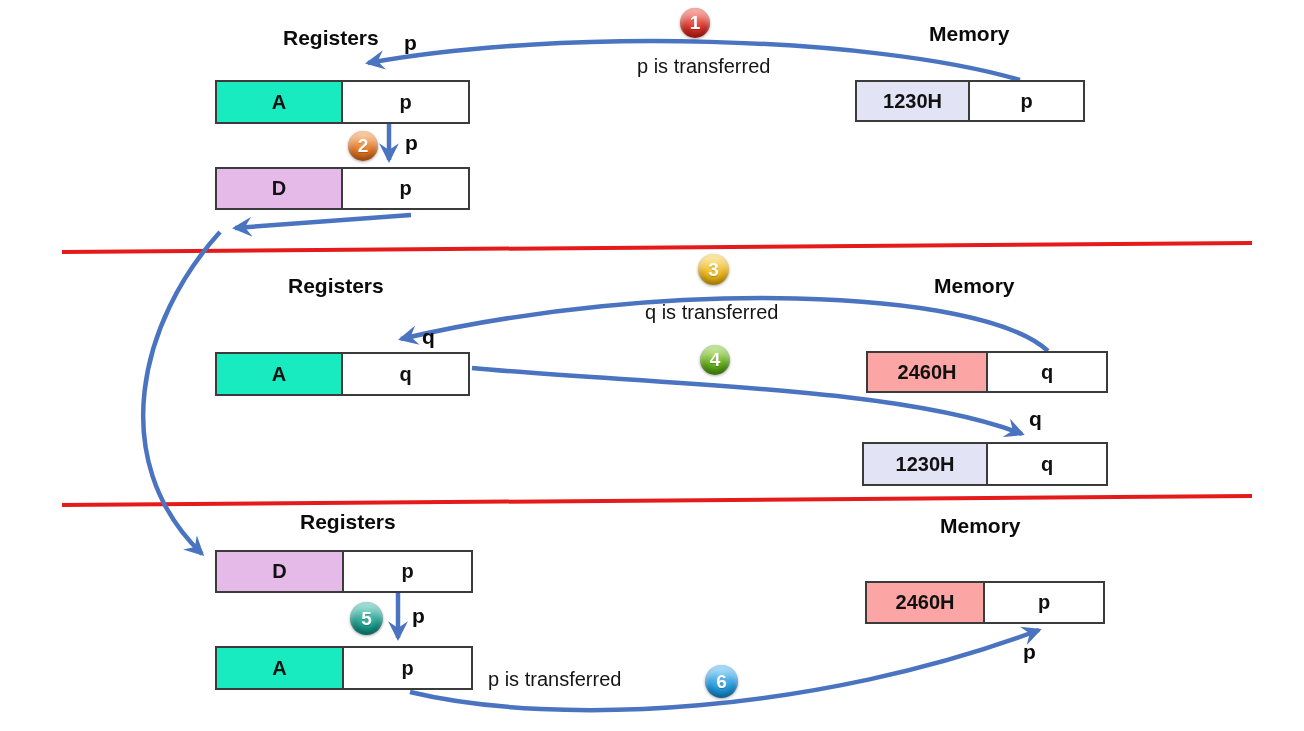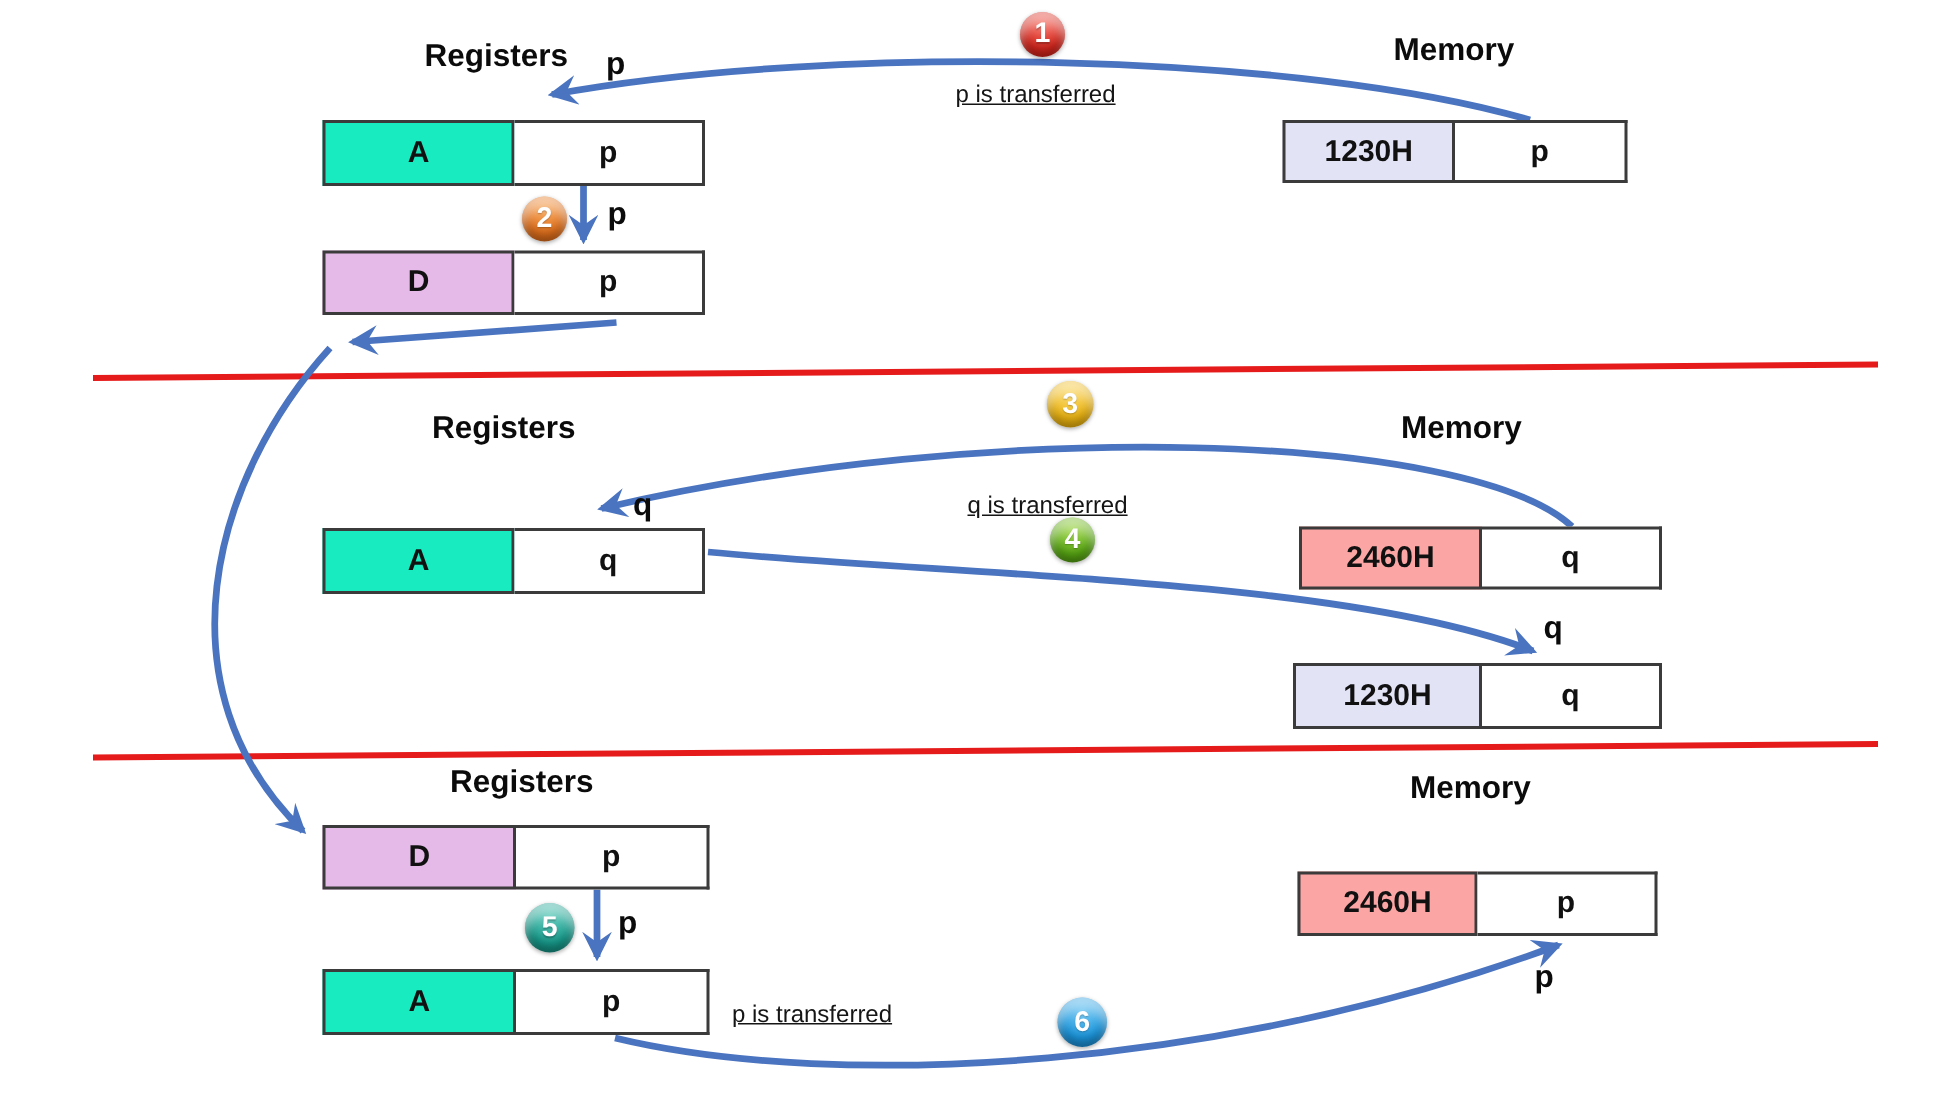--- a/index.html
+++ b/index.html
@@ -3,21 +3,21 @@
 <meta charset="utf-8">
 <style>
   html,body{margin:0;padding:0;}
   body{
     width:1304px;height:731px;background:#ffffff;overflow:hidden;
     font-family:"Liberation Sans",sans-serif;color:#111;position:relative;
   }
   .abs{position:absolute;}
   .heading{font-weight:bold;font-size:21px;color:#0b0b0b;white-space:nowrap;}
   .flow-label{font-weight:bold;font-size:21px;color:#0b0b0b;white-space:nowrap;}
-  .note{font-size:16px;color:#151515;white-space:nowrap;text-decoration:underline;}
+  .note{font-size:20px;color:#151515;white-space:nowrap;}
   .box{display:flex;box-sizing:border-box;}
   .cell{
     box-sizing:border-box;border:2px solid #3b3b3b;display:flex;
     align-items:center;justify-content:center;font-weight:bold;font-size:20px;
     background:#ffffff;
   }
   .cell + .cell{border-left:none;}
   .fill-turquoise{background:#19ebc1;}
   .fill-plum{background:#e6bae8;}
   .fill-lavender{background:#e2e3f5;}
@@ -89,21 +89,21 @@
 
   <div class="abs box" style="left:215px;top:167px;">
     <div class="cell fill-plum" style="width:128px;height:43px;">D</div>
     <div class="cell" style="width:127px;height:43px;">p</div>
   </div>
 
   <div class="abs heading" style="left:288px;top:274px;">Registers</div>
   <div class="abs heading" style="left:934px;top:274px;">Memory</div>
 
   <div class="abs badge b3" style="left:698px;top:254px;width:31px;height:31px;">3</div>
-  <div class="abs note" style="left:645px;top:301px;margin-top:28px;">q is transferred</div>
+  <div class="abs note" style="left:645px;top:301px;">q is transferred</div>
   <div class="abs flow-label" style="left:422px;top:325px;">q</div>
 
   <div class="abs box" style="left:215px;top:352px;">
     <div class="cell fill-turquoise" style="width:128px;height:44px;">A</div>
     <div class="cell" style="width:127px;height:44px;">q</div>
   </div>
 
   <div class="abs badge b4" style="left:700px;top:345px;width:30px;height:30px;">4</div>
 
   <div class="abs box" style="left:866px;top:351px;">

